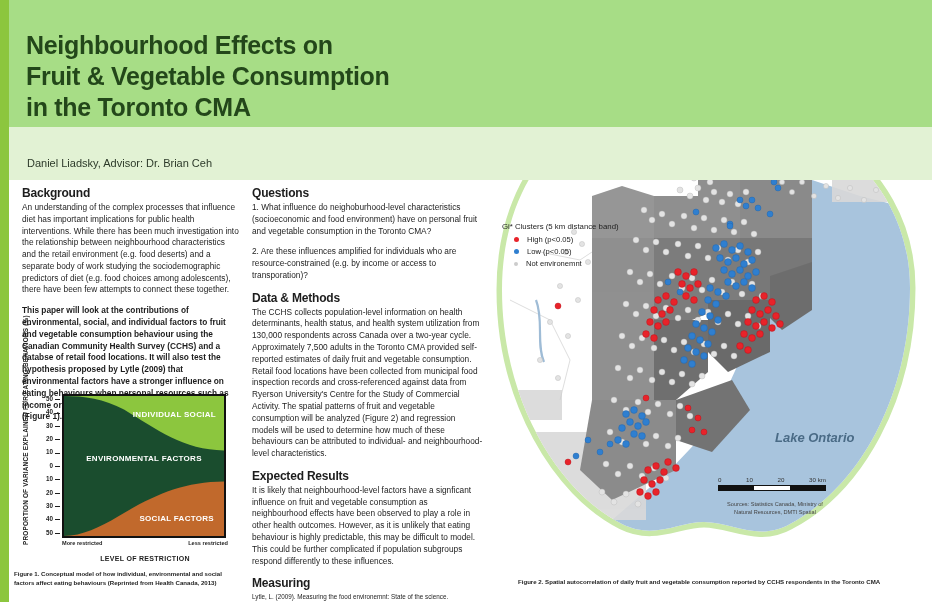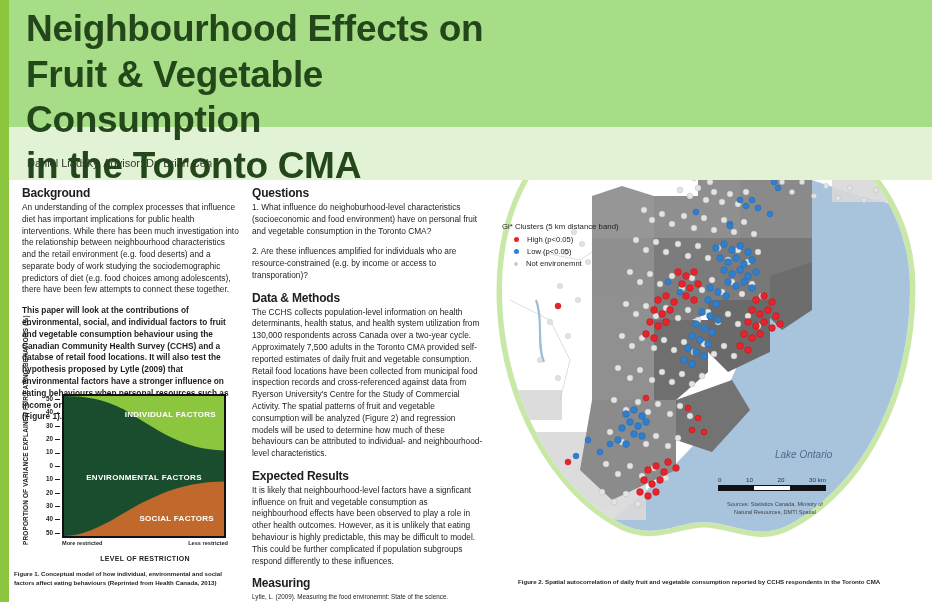--- a/index.html
+++ b/index.html
@@ -22,23 +22,23 @@
     background: #a7dd86;
     z-index: 3;
   }
   .subheader-band {
     position: absolute; left: 0; top: 127px;
     width: 932px; height: 53px;
     background: #e2f2d4;
     z-index: 3;
   }
   .poster-title {
-    position: absolute; left: 26px; top: 6px;
+    position: absolute; left: 26px; top: 30px;
     width: 500px;
-    font-size: 37px; font-weight: bold;
+    font-size: 25px; font-weight: bold;
     line-height: 1.23;
     color: #23471a;
     letter-spacing: -0.3px;
     z-index: 4;
   }
   .author-line {
     position: absolute; left: 27px; top: 156px;
     font-size: 11px; color: #2d3a2a; line-height: 1.45;
     z-index: 4;
   }
@@ -124,21 +124,21 @@
     background: #1a4d2e;
     overflow: hidden;
   }
   .fig1-plot svg { display: block; width: 100%; height: 100%; }
   .area-label {
     position: absolute;
     font-size: 8px; font-weight: bold; color: #ffffff;
     letter-spacing: 0.3px; white-space: nowrap;
   }
   .lbl-individual { right: 8px; top: 14px; }
-  .lbl-environmental { left: 50%; transform: translateX(-50%); top: 77px; }
+  .lbl-environmental { left: 50%; transform: translateX(-50%); top: 58px; }
   .lbl-social { right: 10px; bottom: 13px; }
 
   .fig1-xends {
     position: absolute; left: 48px; top: 150px; width: 166px;
     display: flex; justify-content: space-between;
     font-size: 5.6px; font-weight: bold; color: #1d1d1d;
   }
   .fig1-xlabel {
     position: absolute; left: 48px; top: 165px; width: 166px;
     text-align: center;
@@ -171,23 +171,24 @@
     display: flex; align-items: center; gap: 8px;
     margin-bottom: 3px; padding-left: 12px;
   }
   .legend-dot { width: 5px; height: 5px; border-radius: 50%; flex: none; }
   .legend-dot.high { background: #e8232a; }
   .legend-dot.low  { background: #2f7fd0; }
   .legend-dot.ns   { background: #cccccc; width: 4px; height: 4px; }
   .legend-label { font-size: 7.6px; color: #1d1d1d; }
 
   .lake-label {
-    position: absolute; left: 775px; top: 449px;
-    font-size: 10px; font-style: italic; color: #4a6b86;
+    position: absolute; left: 775px; top: 430px;
+    font-size: 13px; font-style: italic; color: #4a6b86;
     z-index: 5;
+    font-weight: bold;
   }
   .scalebar {
     position: absolute; left: 718px; top: 476px; width: 108px;
     z-index: 5;
   }
   .scale-nums {
     display: flex; justify-content: space-between;
     font-size: 6.2px; color: #333333; margin-bottom: 2px;
   }
   .scale-bar-graphic {
@@ -656,21 +657,21 @@
       <div>40</div>
       <div>50</div>
     </div>
 
     <div class="fig1-plot">
       <svg viewBox="0 0 160 144" preserveAspectRatio="none">
         <rect x="0" y="0" width="160" height="144" fill="#1a4d2e"></rect>
         <path id="areaIndividual" d="M0,0 L160,0 L160,56 C 120,56 92,34 60,14 C 40,3 20,0 0,0 Z" fill="#8cc63e"></path>
         <path id="areaSocial" d="M0,144 L160,144 L160,88 C 118,88 86,104 54,124 C 36,135 18,144 0,144 Z" fill="#c1692c"></path>
       </svg>
-      <div class="area-label lbl-individual">INDIVIDUAL FACTORS</div>
+      <div class="area-label lbl-individual">INDIVIDUAL SOCIAL</div>
       <div class="area-label lbl-environmental">ENVIRONMENTAL FACTORS</div>
       <div class="area-label lbl-social">SOCIAL FACTORS</div>
     </div>
 
     <div class="fig1-xends">
       <span>More restricted</span>
       <span>Less restricted</span>
     </div>
     <div class="fig1-xlabel">LEVEL OF RESTRICTION</div>
   </div>

